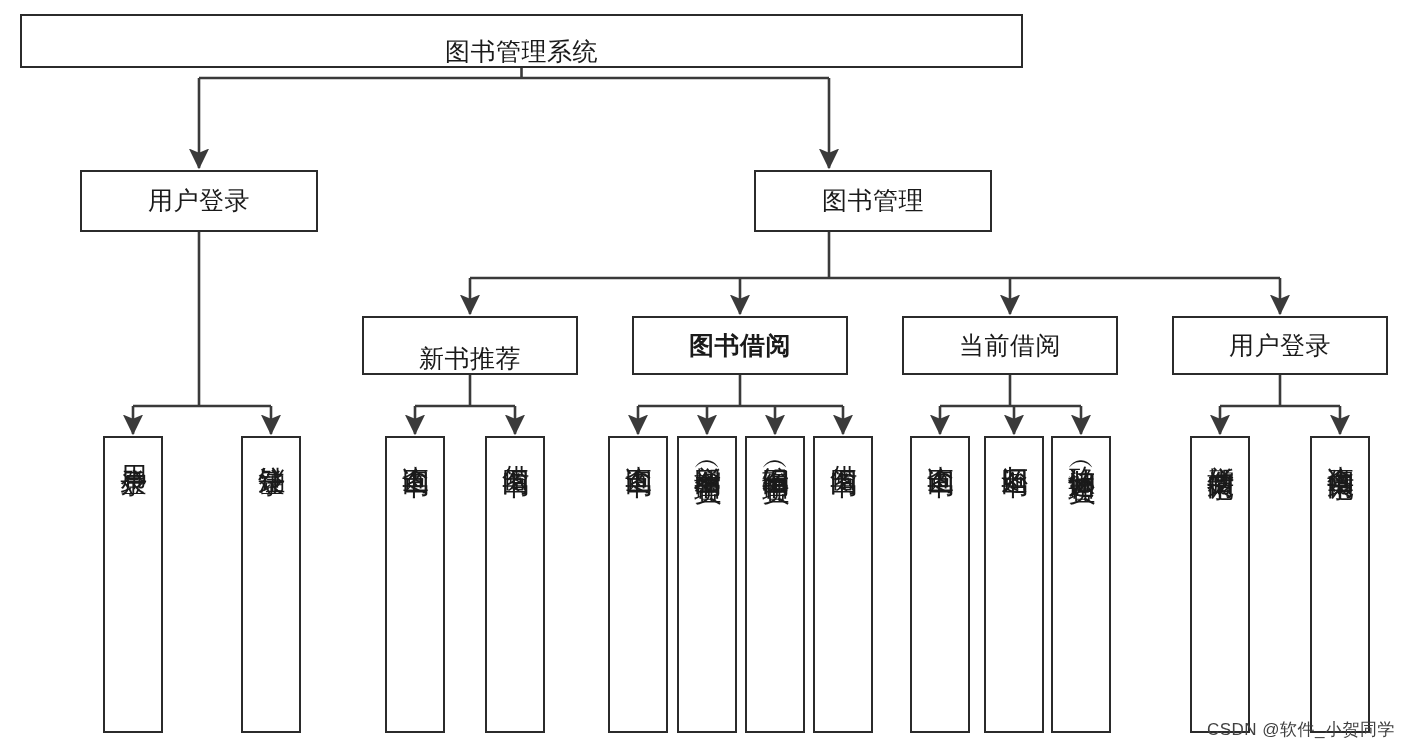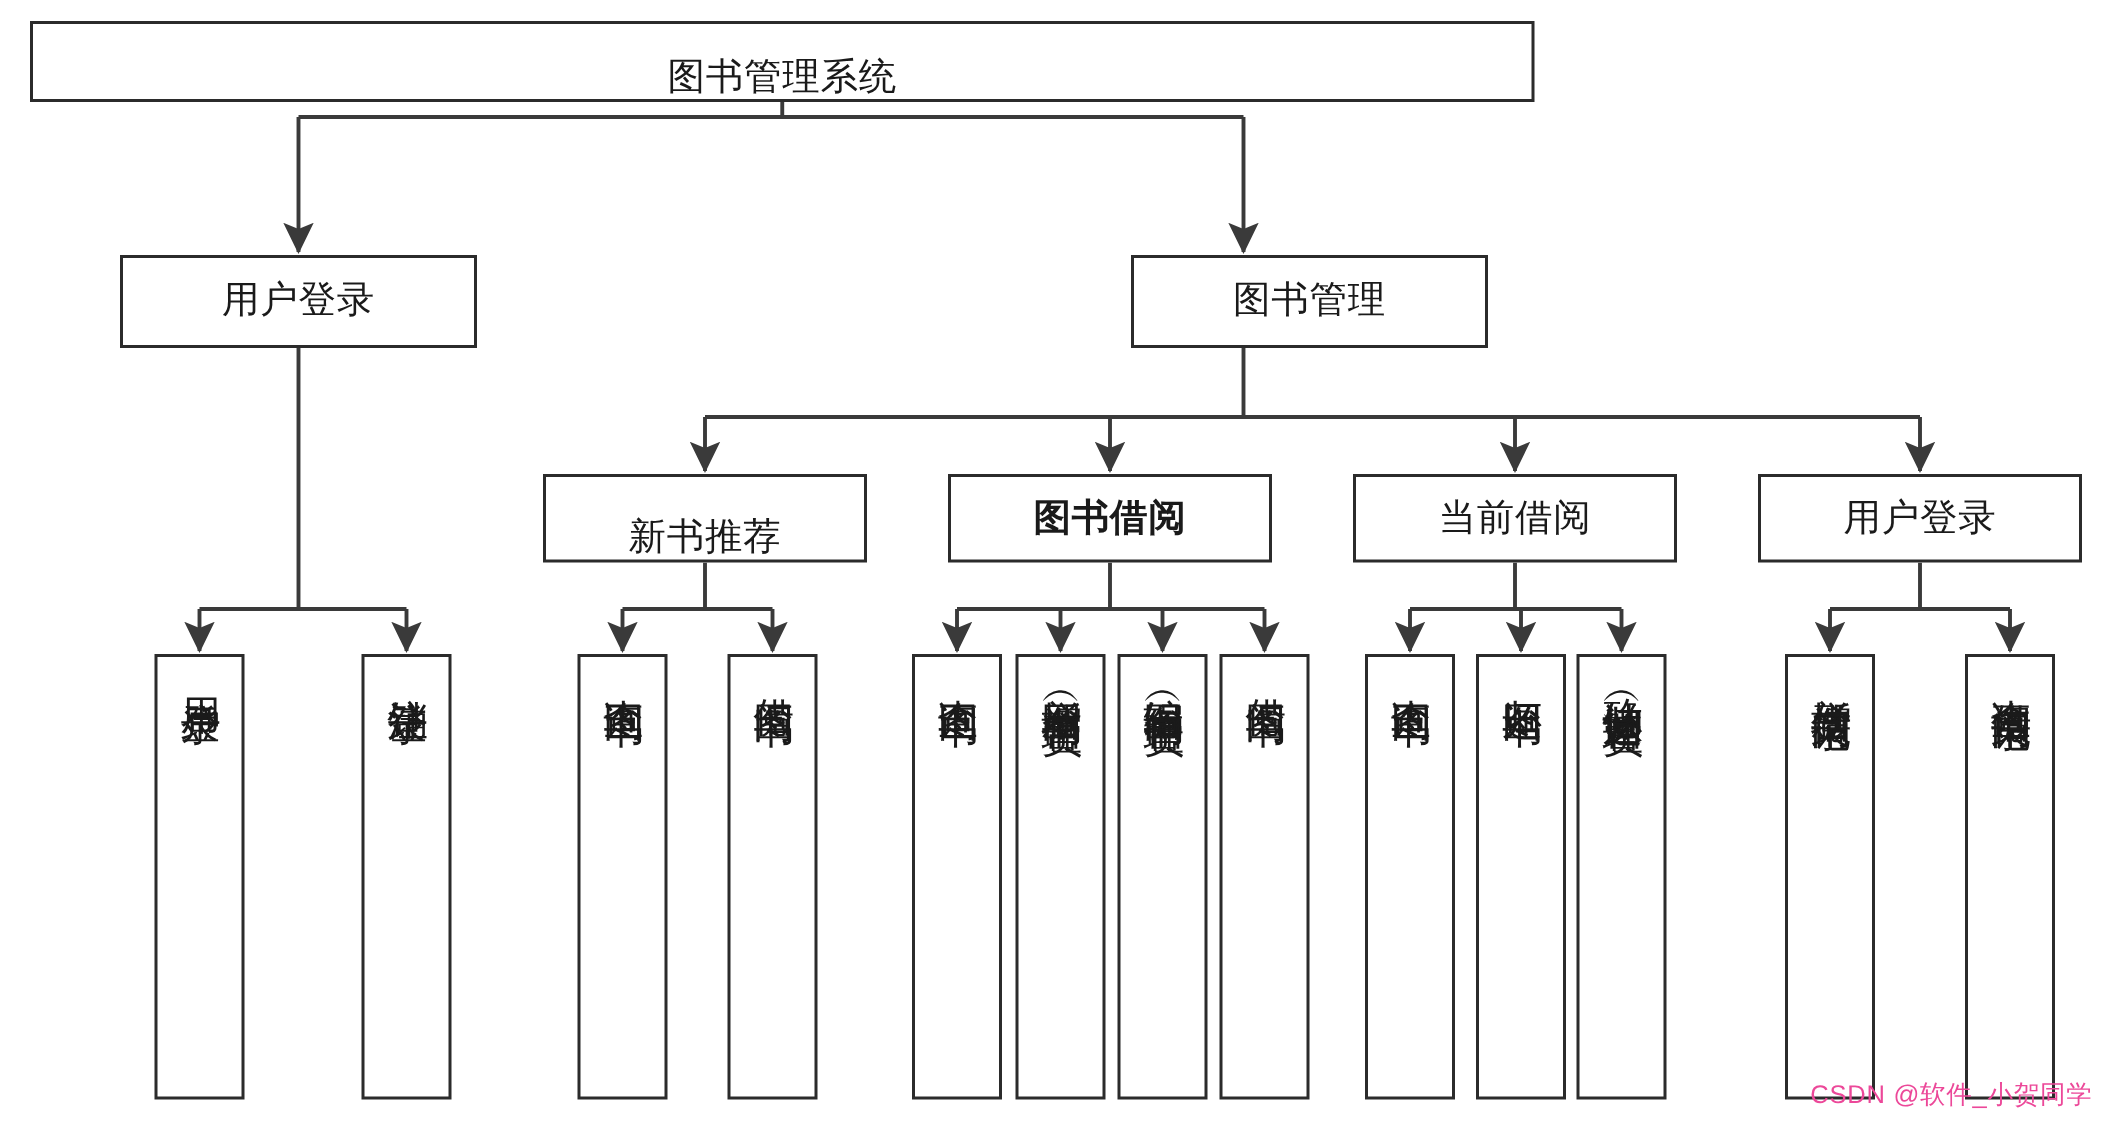--- a/index.html
+++ b/index.html
@@ -57,21 +57,21 @@
     font-size: 27px;
     line-height: 1.02;
     letter-spacing: 2px;
     white-space: nowrap;
   }
   .watermark {
     position: absolute;
     right: 10px;
     bottom: 6px;
     font-size: 17px;
-    color: #ec4899;
+    color: #404040;
     letter-spacing: 0.5px;
     white-space: nowrap;
     font-family: "Liberation Sans", "DejaVu Sans", sans-serif;
   }
 </style>
 </head>
 <body>
 
 <div id="canvas">
 

